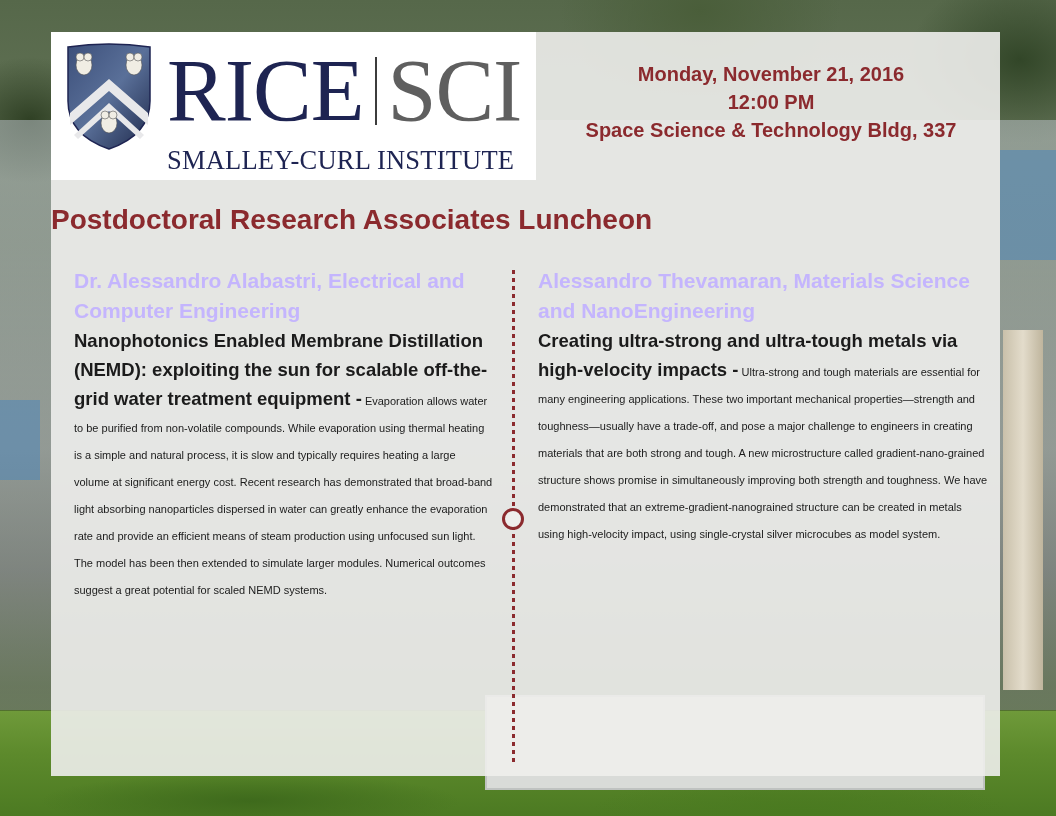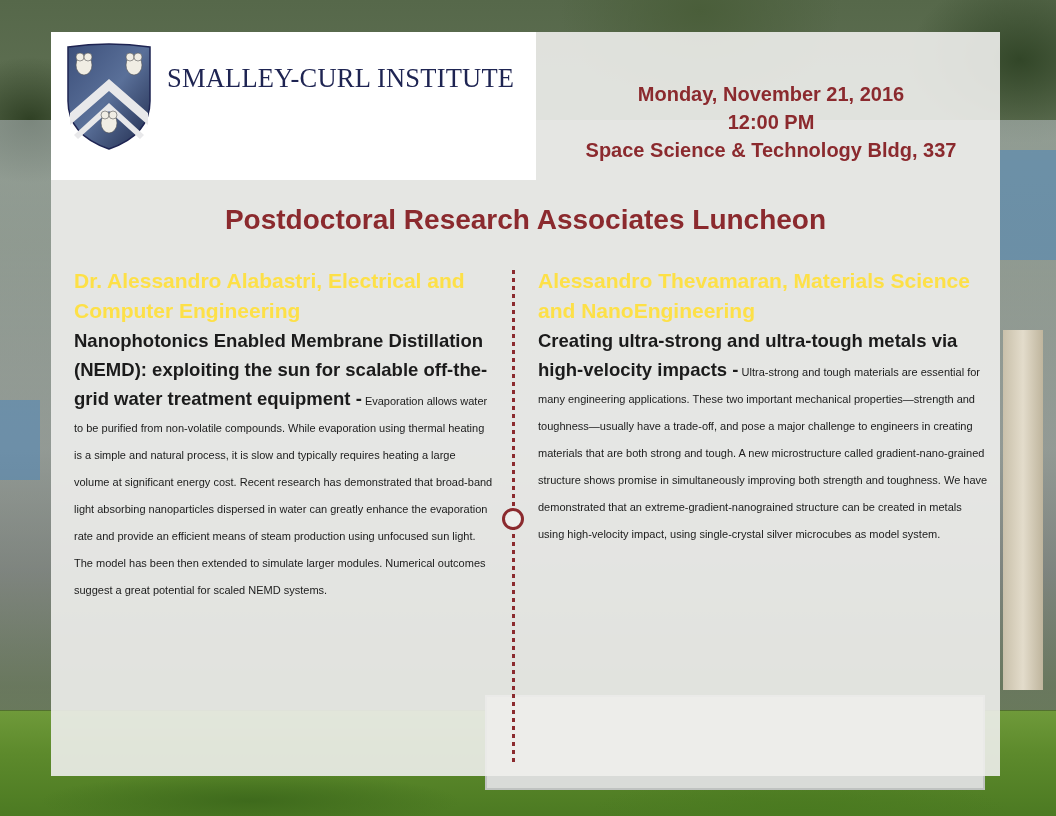--- a/index.html
+++ b/index.html
@@ -66,37 +66,37 @@
   .logo-bar { width: 2px; height: 68px; background: #3c3c3c; margin: 0 10px 0 12px; }
   .logo-sci { color: #5f5f5f; }
   .logo-sub {
     font-size: 26.5px; color: #1e2452; letter-spacing: 0.2px; line-height: 26px;
     margin-top: 15px; white-space: nowrap;
   }
 
   .event-info {
     position: absolute; left: 548px; top: 60px; width: 446px;
     text-align: center; color: #8b2a2e; font-weight: bold;
-    font-size: 20px; line-height: 28px; margin-top: 20px;
+    font-size: 20px; line-height: 28px;
   }
 
   .event-title {
     position: absolute; left: 51px; width: 949px; top: 201px;
-    text-align: center; color: #8b2a2e; font-weight: bold;
+    text-align: left; color: #8b2a2e; font-weight: bold;
     font-size: 28px; line-height: 38px;
   }
 
   .column {
     position: absolute; top: 266px; color: #1b1b1b;
   }
   .col-left { left: 74px; width: 420px; }
   .col-right { left: 538px; width: 450px; }
 
   .speaker {
-    color: #fde047; font-weight: bold; font-size: 21px; line-height: 30px;
+    color: #c4b5fd; font-weight: bold; font-size: 21px; line-height: 30px;
   }
   .abstract { font-size: 17px; line-height: 26px; }
   .talk-title { font-weight: bold; font-size: 18.5px; line-height: 29px; }
   .talk-body { font-size: 11px; line-height: 26px; }
 
   .divider {
     position: absolute; left: 512px; top: 270px; width: 3px; height: 496px;
     background-image: linear-gradient(180deg, #8b2a2e 0 4px, transparent 4px 8px);
     background-size: 3px 8px;
   }
@@ -139,20 +139,25 @@
       <circle cx="24" cy="14" r="4"></circle>
     <ellipse cx="70" cy="22" rx="8" ry="10"></ellipse>
       <circle cx="66" cy="14" r="4"></circle>
       <circle cx="74" cy="14" r="4"></circle>
     <ellipse cx="45" cy="80" rx="8" ry="10"></ellipse>
       <circle cx="41" cy="72" r="4"></circle>
       <circle cx="49" cy="72" r="4"></circle>
   </g>
 </svg>
 <div class="logo-text">
+  <div class="logo-main">
+    <span class="logo-rice">RICE</span>
+    <span class="logo-bar"></span>
+    <span class="logo-sci">SCI</span>
+  </div>
   <div class="logo-sub">SMALLEY-CURL INSTITUTE</div>
 </div>
 
 <div class="event-info">
   <div>Monday, November 21, 2016</div>
   <div>12:00 PM</div>
   <div>Space Science &amp; Technology Bldg, 337</div>
 </div>
 
 <div class="event-title">Postdoctoral Research Associates Luncheon</div>

